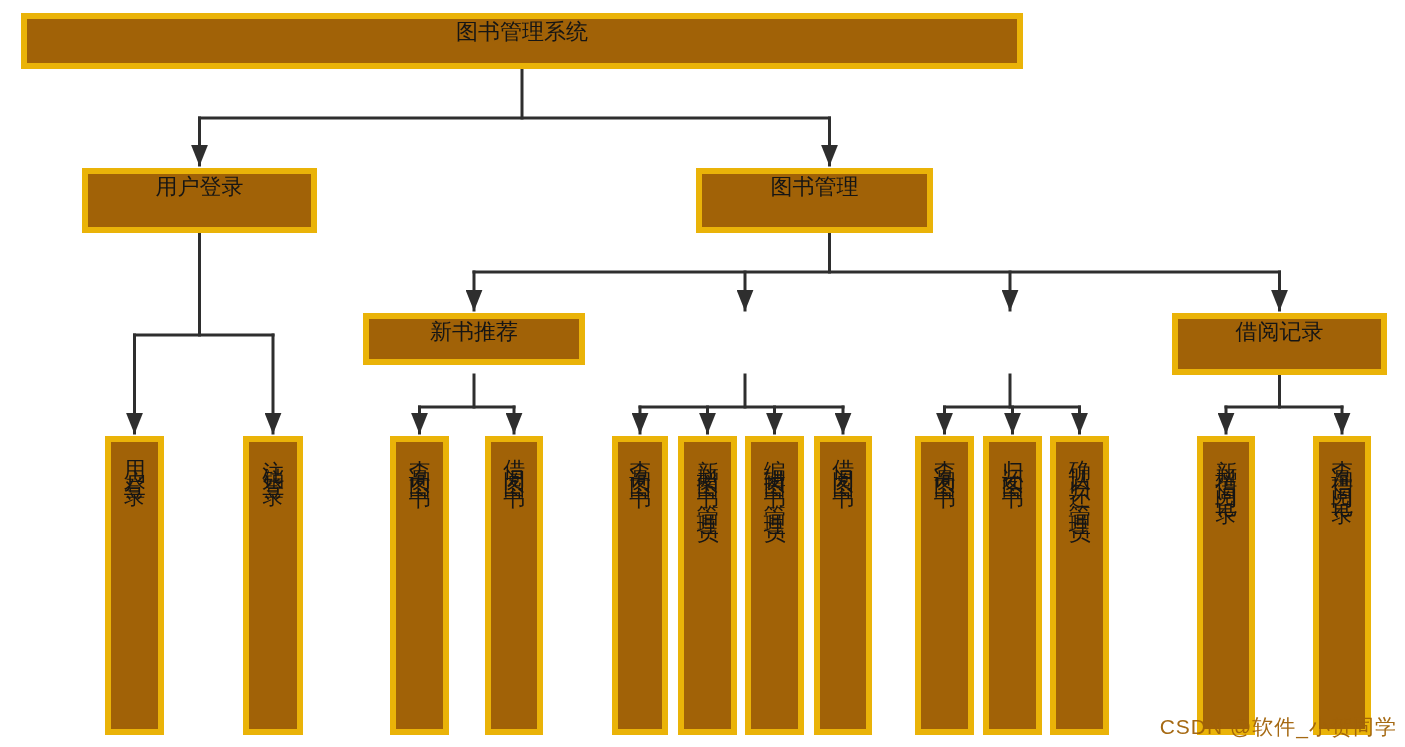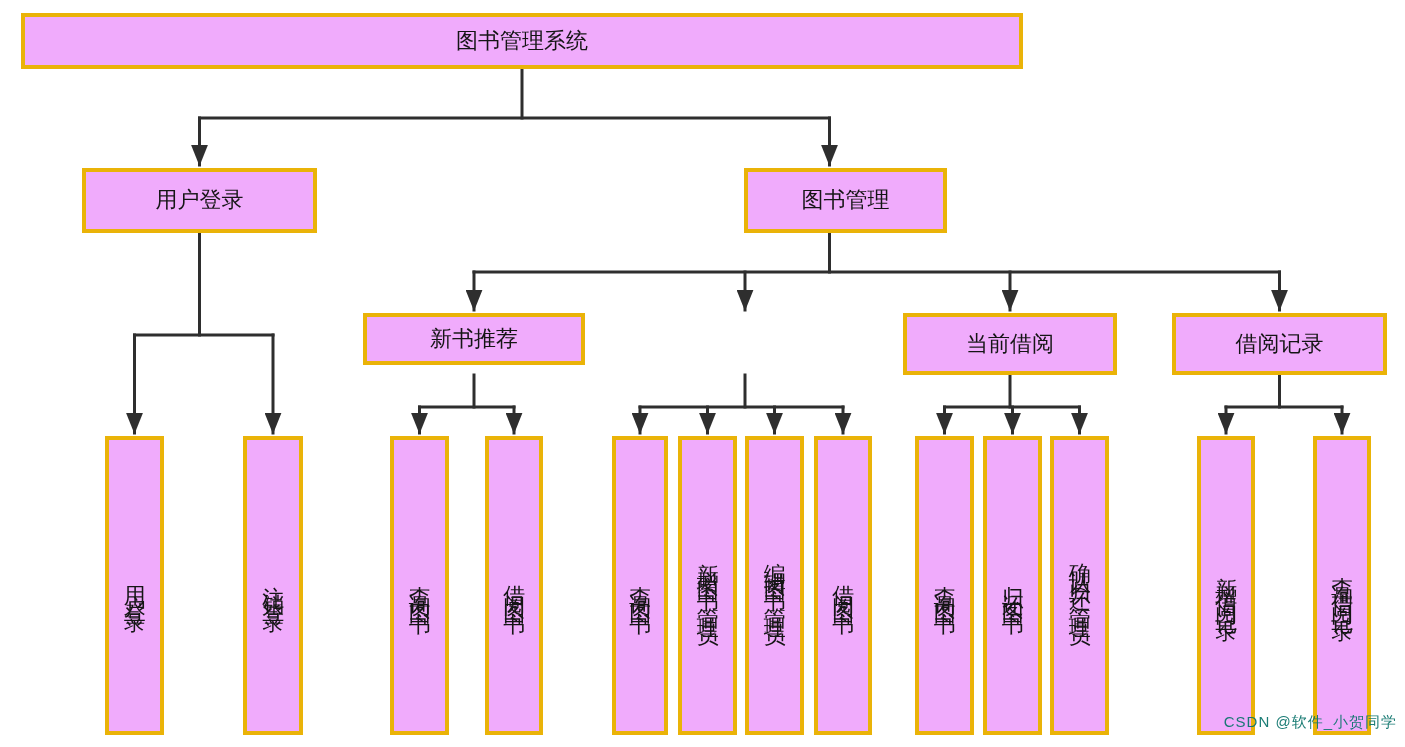--- a/index.html
+++ b/index.html
@@ -19,44 +19,44 @@
     position: absolute;
     left: 0;
     top: 0;
     width: 1405px;
     height: 747px;
     pointer-events: none;
   }
   .node {
     position: absolute;
     box-sizing: border-box;
-    border: 4px solid #eab308;
-    background: #f0abfc;
+    border: 6px solid #eab308;
+    background: #a16207;
     display: flex;
-    align-items: center;
+    align-items: flex-start;
     justify-content: center;
     color: #151515;
     font-size: 22px;
     text-align: center;
     line-height: 1.2;
     z-index: 2;
   }
   .node.vert span {
     writing-mode: vertical-rl;
     text-orientation: mixed;
     letter-spacing: 9px;
     white-space: nowrap;
   }
   .watermark {
     position: absolute;
     right: 8px;
     top: 713px;
     z-index: 3;
-    color: #0f766e;
-    font-size: 15px;
+    color: #a16207;
+    font-size: 21px;
     letter-spacing: 1px;
     opacity: 0.95;
   }
 </style>
 </head>
 <body>
 
 <div class="canvas">
 
   <svg class="connectors" viewBox="0 0 1405 747" xmlns="http://www.w3.org/2000/svg">
@@ -109,29 +109,26 @@
     </g>
   </svg>
 
   <div class="node" style="left:21px; top:13px; width:1002px; height:56px;">
     <span>图书管理系统</span>
   </div>
 
   <div class="node" style="left:82px; top:168px; width:235px; height:65px;">
     <span>用户登录</span>
   </div>
-  <div class="node" style="left:744px; top:168px; width:203px; height:65px;">
+  <div class="node" style="left:696px; top:168px; width:237px; height:65px;">
     <span>图书管理</span>
   </div>
 
   <div class="node" style="left:363px; top:313px; width:222px; height:52px;">
     <span>新书推荐</span>
-  </div>
-  <div class="node" style="left:903px; top:313px; width:214px; height:62px;">
-    <span>当前借阅</span>
   </div>
   <div class="node" style="left:1172px; top:313px; width:215px; height:62px;">
     <span>借阅记录</span>
   </div>
 
   <div class="node vert" style="left:105px; top:436px; width:59px; height:299px;">
     <span>用户登录</span>
   </div>
   <div class="node vert" style="left:243px; top:436px; width:60px; height:299px;">
     <span>注销登录</span>

